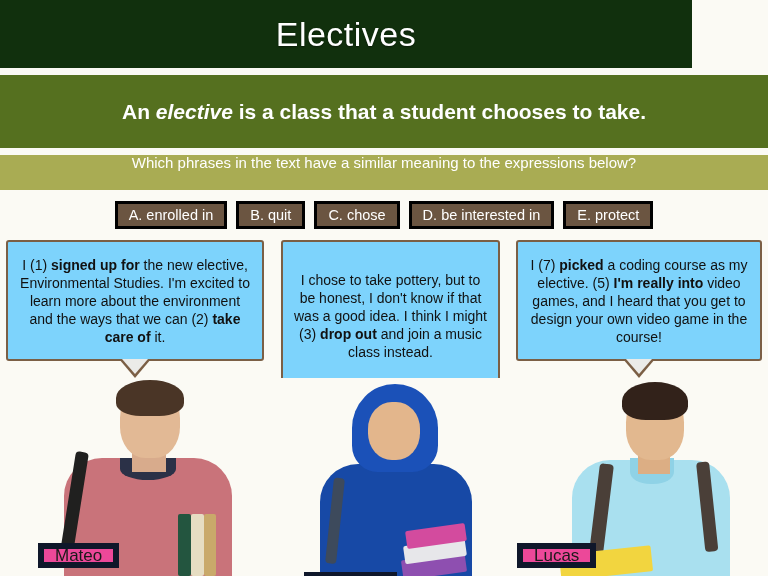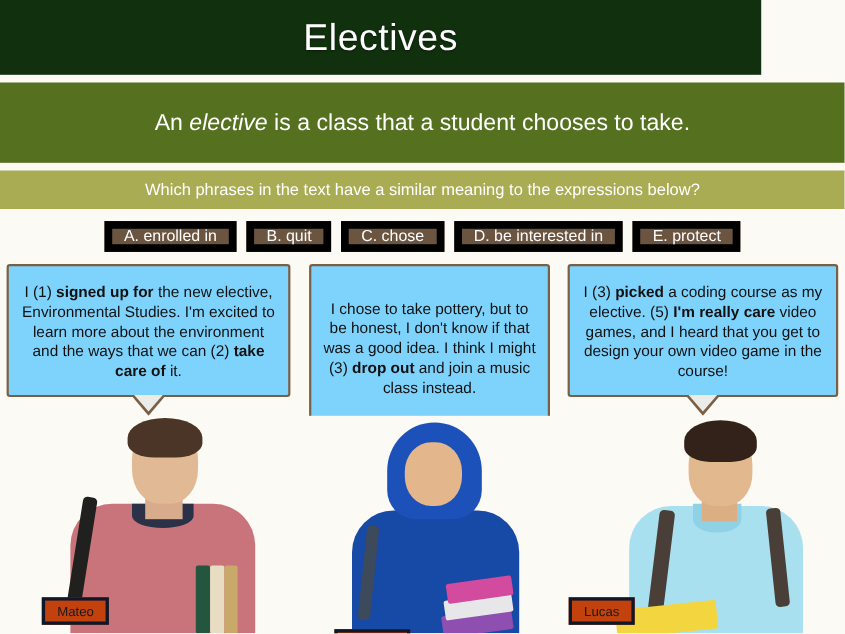--- a/index.html
+++ b/index.html
@@ -48,39 +48,39 @@
     position: absolute;
     left: 0; top: 75px;
     width: 768px;
     height: 73px;
     background: #55701f;
     display: flex;
     flex-direction: column;
     align-items: center;
     justify-content: center;
     padding: 0 18px;
+    font-weight: bold;
   }
   .intro-band .intro-line {
     color: #ffffff;
     font-size: 21px;
     line-height: 30px;
     text-align: center;
     white-space: nowrap;
   }
   .intro-band .intro-line em { font-style: italic; }
 
   
   .question-band {
     position: absolute;
     left: 0; top: 155px;
     width: 768px;
     height: 35px;
     background: #a9ac53;
     display: flex;
-    align-items: center;
     justify-content: center;
   }
   .question-band .question-text {
     color: #ffffff;
     font-size: 15px;
     line-height: 1;
     text-align: center;
     white-space: nowrap;
   }
 
@@ -99,21 +99,21 @@
     background: #6b5541;
     color: #ffffff;
     font-size: 14.5px;
     line-height: 1;
     height: 28px;
     display: flex;
     align-items: center;
     justify-content: center;
     padding: 0 11px;
     white-space: nowrap;
-    border: 7px solid #000000;
+    border: 3px solid #000000;
   }
 
   
   .bubbles-row {
     position: absolute;
     left: 0; top: 240px;
     width: 768px;
     height: 140px;
   }
   .bubble {
@@ -240,24 +240,24 @@
   #student-3 .fig-neck   { left: 110px; bottom: 102px; width: 32px; height: 26px; background: #dcae84; }
   #student-3 .fig-head   { left: 98px;  bottom: 116px; width: 58px; height: 70px; background: #e2b88f; }
   #student-3 .fig-hair   { left: 94px;  bottom: 156px; width: 66px; height: 38px; background: #32221a; }
   #student-3 .fig-strap.s1 { left: 72px;  bottom: 8px; width: 14px; height: 104px; background: #4a3f38; transform: rotate(7deg); }
   #student-3 .fig-strap.s2 { left: 168px; bottom: 24px; width: 13px; height: 90px; background: #4a3f38; transform: rotate(-6deg); }
   #student-3 .fig-book.b1{ left: 32px;  bottom: 0;   width: 92px; height: 26px; background: #f2d53f; transform: rotate(-6deg); }
 
   
   .name-tag {
     position: absolute;
-    background: #c2410c;
-    border: 3px solid #0f172a;
+    background: #ec4899;
+    border: 6px solid #0f172a;
     color: #1a1a1a;
-    font-size: 12px;
+    font-size: 17px;
     line-height: 1;
     height: 25px;
     display: flex;
     align-items: center;
     justify-content: center;
     padding: 0 11px;
     white-space: nowrap;
     z-index: 5;
   }
   #name-tag-1 { left: 38px;  top: 543px; }
@@ -299,21 +299,21 @@
       <span class="tail-inner"></span>
     </div>
 
     <div class="bubble" id="bubble-2">
       <div class="bubble-text"><span>I chose to take pottery, but to be honest, I don't know if that was a good idea. I think I might (3) </span><b>drop out</b><span> and join a music class instead.</span></div>
       <span class="tail-outer"></span>
       <span class="tail-inner"></span>
     </div>
 
     <div class="bubble" id="bubble-3">
-      <div class="bubble-text"><span>I (3) </span><b>picked</b><span> a coding course as my elective. (5) </span><b>I'm really care</b><span> video games, and I heard that you get to design your own video game in the course!</span></div>
+      <div class="bubble-text"><span>I (7) </span><b>picked</b><span> a coding course as my elective. (5) </span><b>I'm really into</b><span> video games, and I heard that you get to design your own video game in the course!</span></div>
       <span class="tail-outer"></span>
       <span class="tail-inner"></span>
     </div>
 
   </div>
 
   <div class="photos-row">
 
     <div class="student" id="student-1">
       <div class="figure">

